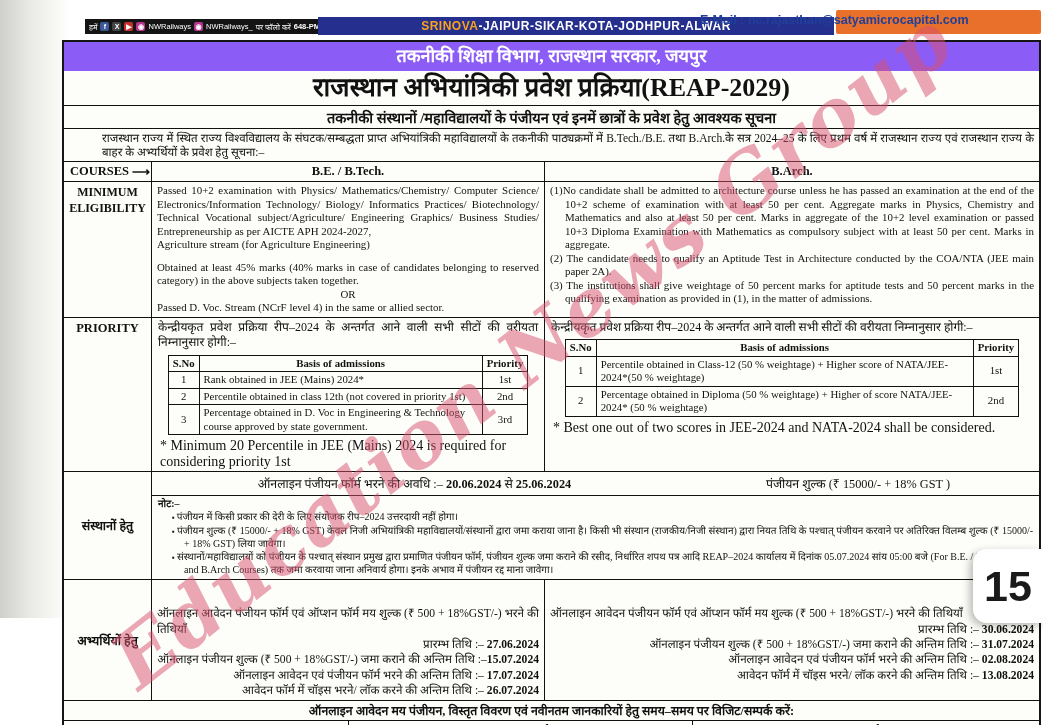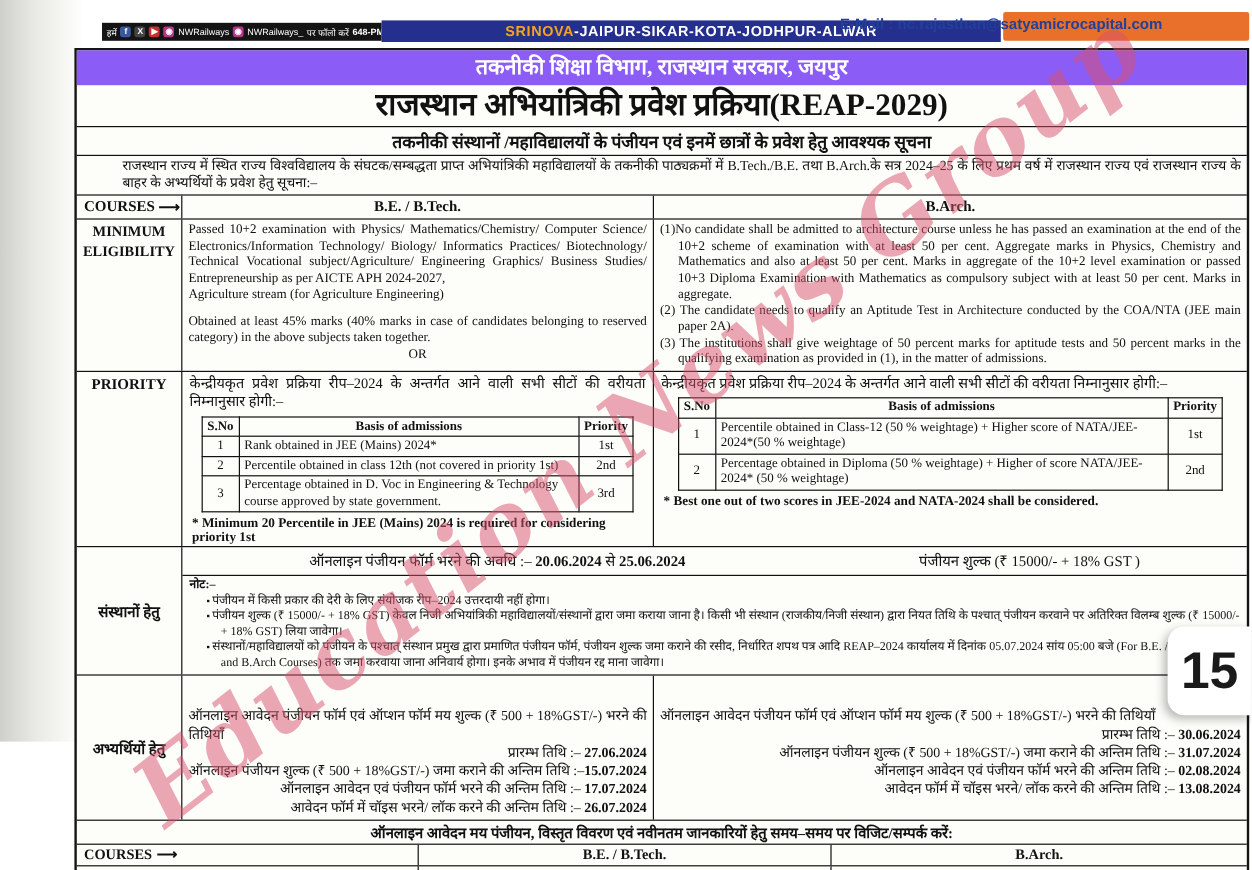--- a/index.html
+++ b/index.html
@@ -33,42 +33,42 @@
   .elig-txt{font-size:10.9px;line-height:1.24;padding:2px 5px;text-align:justify;}
   .elig-txt .gap{margin-top:9px;}
   .or-line{text-align:center;font-size:10.9px;}
   .hang{padding-left:15px;text-indent:-15px;}
   .pri-lbl{font-size:12.5px;padding-top:3px;}
   .pri-intro{font-size:12px;line-height:1.3;padding:2px 6px;text-align:justify;}
   .ptable{border-collapse:collapse;margin:2px auto 2px auto;width:92%;font-size:10.8px;}
   .ptable th,.ptable td{border:1.4px solid #111;padding:1px 4px;line-height:1.25;}
   .ptable th{text-align:center;}
   .ptable td.c{text-align:center;}
-  .pfoot{font-weight:bold;font-size:11px;padding:1px 8px;}
+  .pfoot{font-weight:normal;font-size:14px;padding:1px 8px;}
   .reg-row{display:flex;align-items:center;font-size:12.3px;padding:3px 0;}
   .reg-left{flex:1.45;text-align:center;}
   .reg-right{flex:1;text-align:center;}
   .date{font-weight:bold;}
   .inst-right{flex:1;display:flex;flex-direction:column;}
   .inst-note{border-top:1.6px solid #111;font-size:10px;line-height:1.3;padding:1px 6px 3px 6px;}
   .note-title{font-weight:bold;}
   .bullet{padding-left:26px;text-indent:-12px;text-align:justify;}
   .bullet::before{content:"▪ ";font-size:8px;}
   .hindi-lbl{font-size:12.5px;display:flex;align-items:center;justify-content:center;}
   .cand-cell{font-size:11.6px;line-height:1.32;padding:2px 5px;}
   .cand-cell .cintro{text-align:justify;margin-top:24px;}
   .cand-cell .line{text-align:right;white-space:nowrap;overflow:hidden;}
   .visit-row{border-top:1.6px solid #111;text-align:center;font-weight:bold;font-size:12.3px;padding:1px 0;}
   .f-lbl{width:285px;flex:none;border-right:1.6px solid #111;padding-left:6px;box-sizing:border-box;display:flex;align-items:center;gap:4px;}
   .f-c1{width:344px;flex:none;border-right:1.6px solid #111;text-align:center;font-weight:bold;box-sizing:border-box;}
   .f-c2{flex:1;text-align:center;font-weight:bold;}
   .f-row{font-size:12px;line-height:17px;}
   
   .watermark{position:absolute;left:150px;top:615px;transform:rotate(-38deg);transform-origin:left bottom;font-family:"DejaVu Serif",serif;font-style:italic;font-weight:bold;font-size:78px;color:rgba(217,79,110,.5);white-space:nowrap;z-index:30;pointer-events:none;letter-spacing:2px;}
-  .page-badge{position:absolute;right:0;top:522px;width:70px;height:74px;background:#fff;border-radius:14px 0 0 14px;box-shadow:-3px 3px 8px rgba(0,0,0,.28);display:flex;align-items:center;justify-content:center;font-family:"Liberation Sans",sans-serif;font-weight:bold;font-size:43px;color:#1a1a1a;z-index:40;}
+  .page-badge{position:absolute;right:0;top:549px;width:70px;height:74px;background:#fff;border-radius:14px 0 0 14px;box-shadow:-3px 3px 8px rgba(0,0,0,.28);display:flex;align-items:center;justify-content:center;font-family:"Liberation Sans",sans-serif;font-weight:bold;font-size:43px;color:#1a1a1a;z-index:40;}
 </style>
 </head>
 <body>
 
 <div class="page">
 
   <div class="topbar">
     <div class="social-bar">
       <span>हमें</span>
       <span class="sicon fb">f</span>
@@ -108,20 +108,21 @@
     <div class="row">
       <div class="lbl elig-lbl">
         <div>MINIMUM</div>
         <div>ELIGIBILITY</div>
       </div>
       <div class="bt elig-txt">
         <div>Passed 10+2 examination with Physics/ Mathematics/Chemistry/ Computer Science/ Electronics/Information Technology/ Biology/ Informatics Practices/ Biotechnology/ Technical Vocational subject/Agriculture/ Engineering Graphics/ Business Studies/ Entrepreneurship as per AICTE APH 2024-2027,</div>
         <div>Agriculture stream (for Agriculture Engineering)</div>
         <div class="gap">Obtained at least 45% marks (40% marks in case of candidates belonging to reserved category) in the above subjects taken together.</div>
         <div class="or-line">OR</div>
+        <div>Passed D. Voc. Stream (NCrF level 4) in the same or allied sector.</div>
       </div>
       <div class="ba elig-txt">
         <div class="hang">(1)No candidate shall be admitted to architecture course unless he has passed an examination at the end of the 10+2 scheme of examination with at least 50 per cent. Aggregate marks in Physics, Chemistry and Mathematics and also at least 50 per cent. Marks in aggregate of the 10+2 level examination or passed 10+3 Diploma Examination with Mathematics as compulsory subject with at least 50 per cent. Marks in aggregate.</div>
         <div class="hang">(2) The candidate needs to qualify an Aptitude Test in Architecture conducted by the COA/NTA (JEE main paper 2A).</div>
         <div class="hang">(3) The institutions shall give weightage of 50 percent marks for aptitude tests and 50 percent marks in the qualifying examination as provided in (1), in the matter of admissions.</div>
       </div>
     </div>
 
     <div class="row">
       <div class="lbl pri-lbl">PRIORITY</div>

